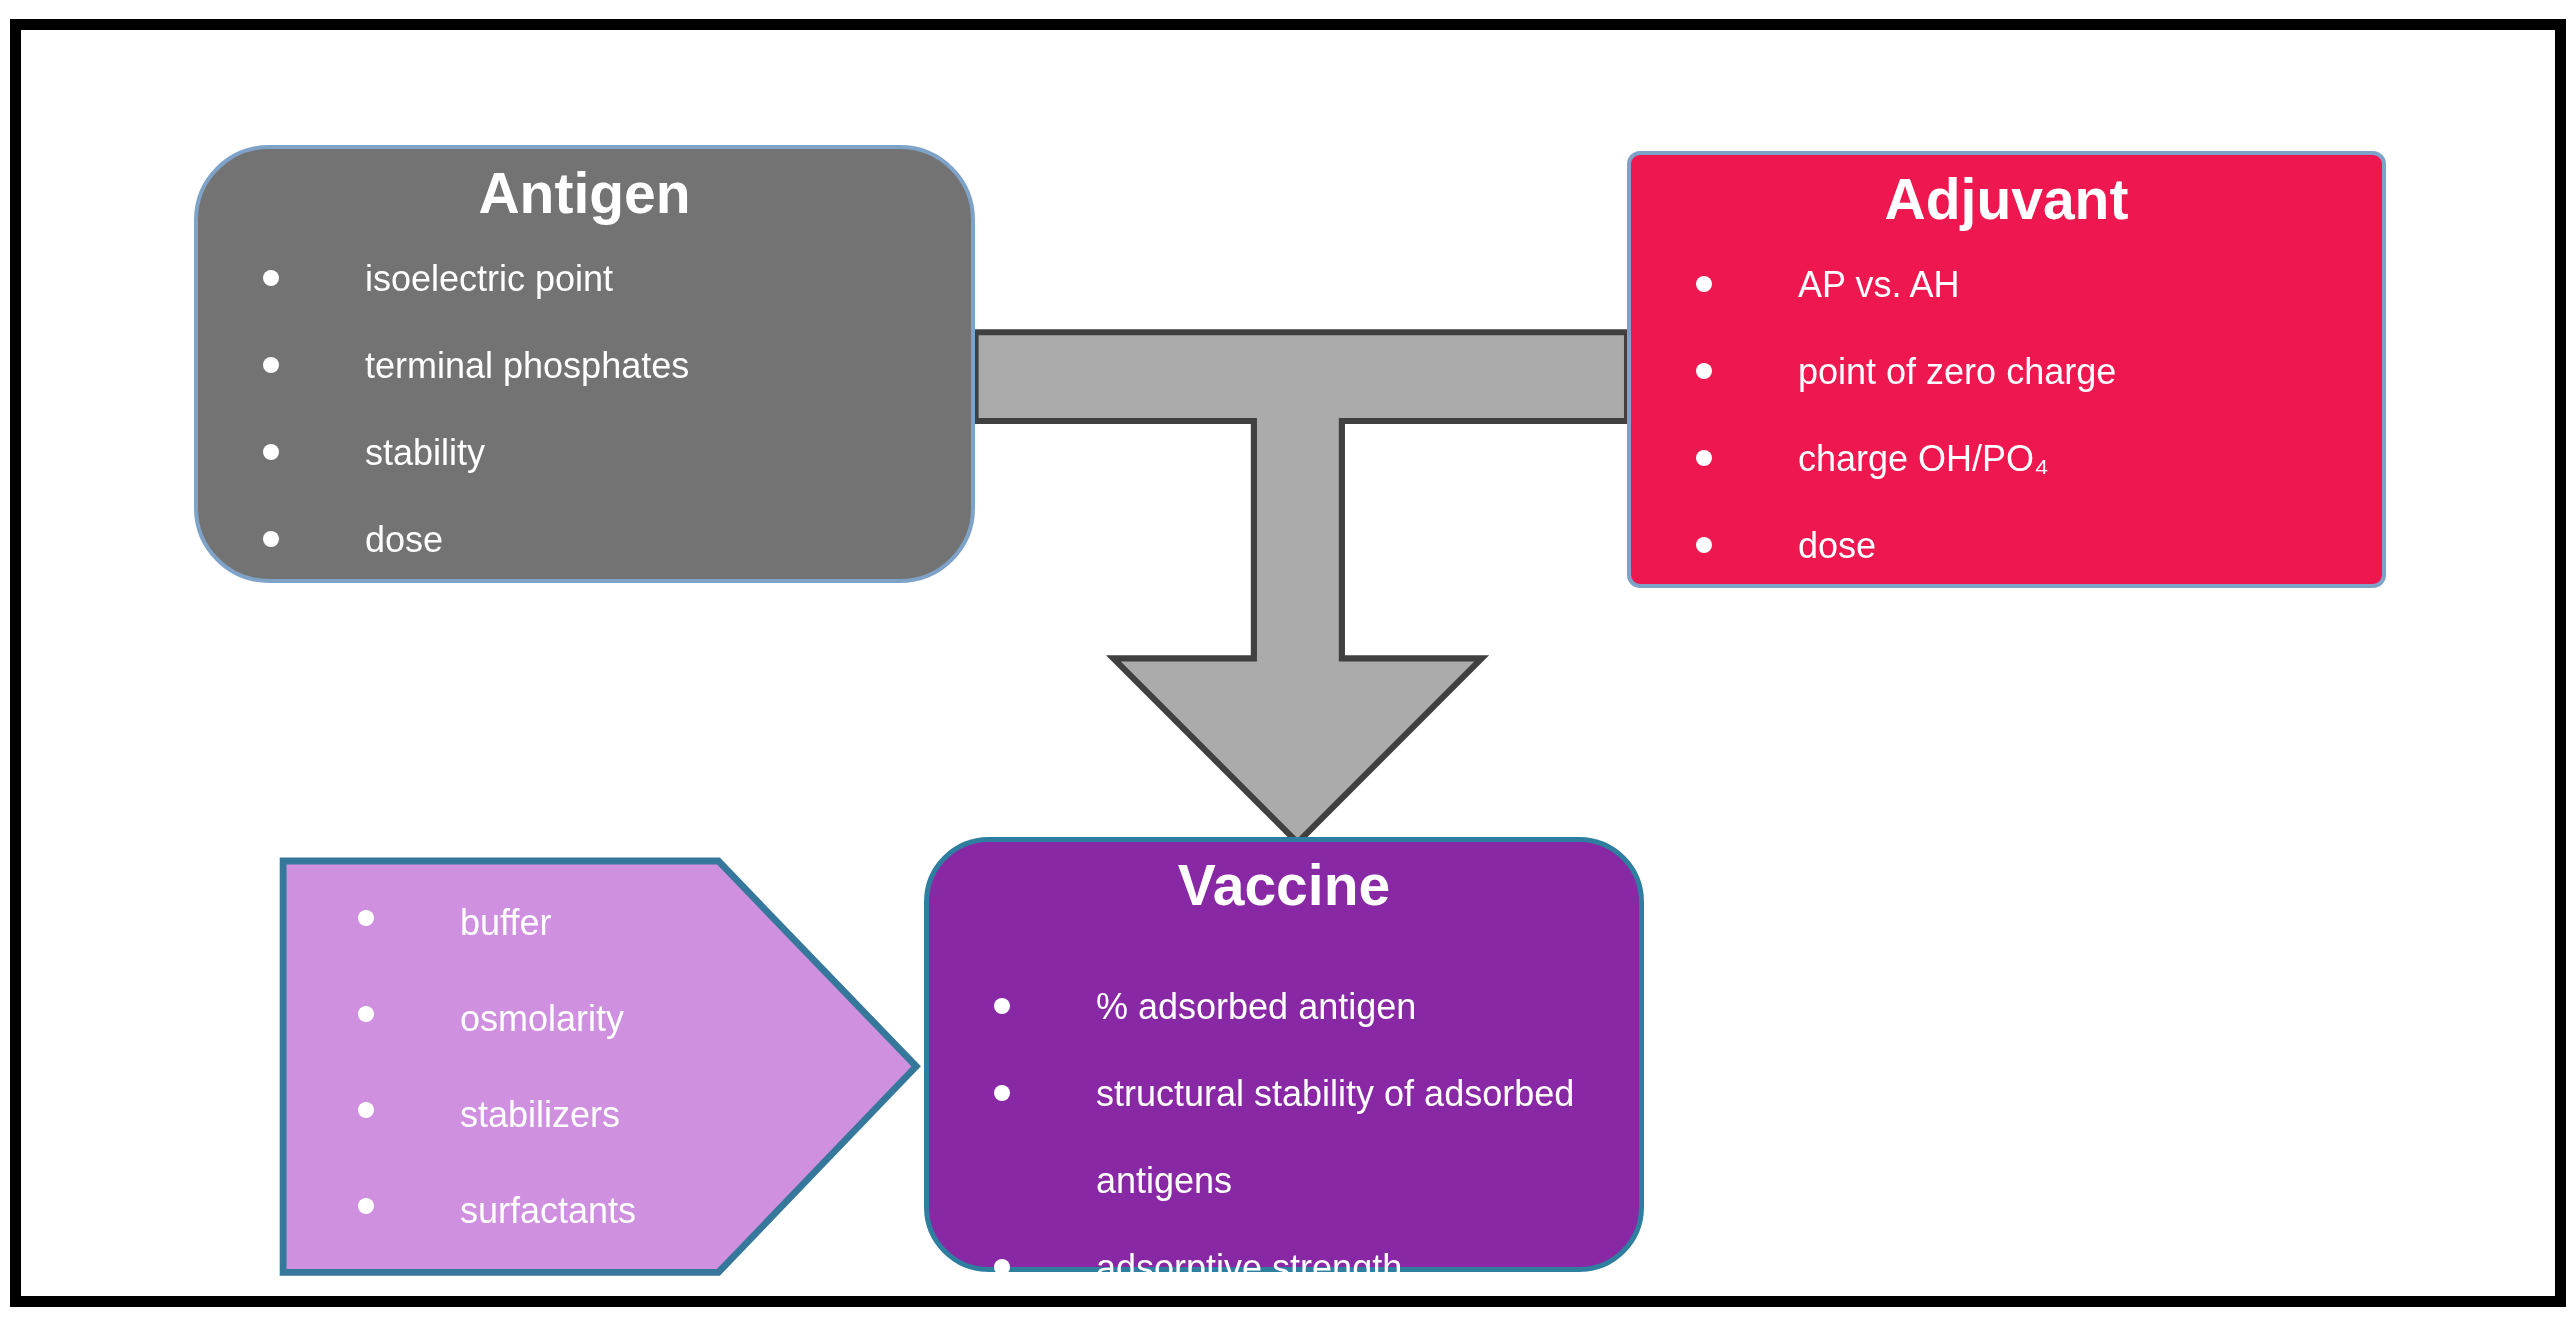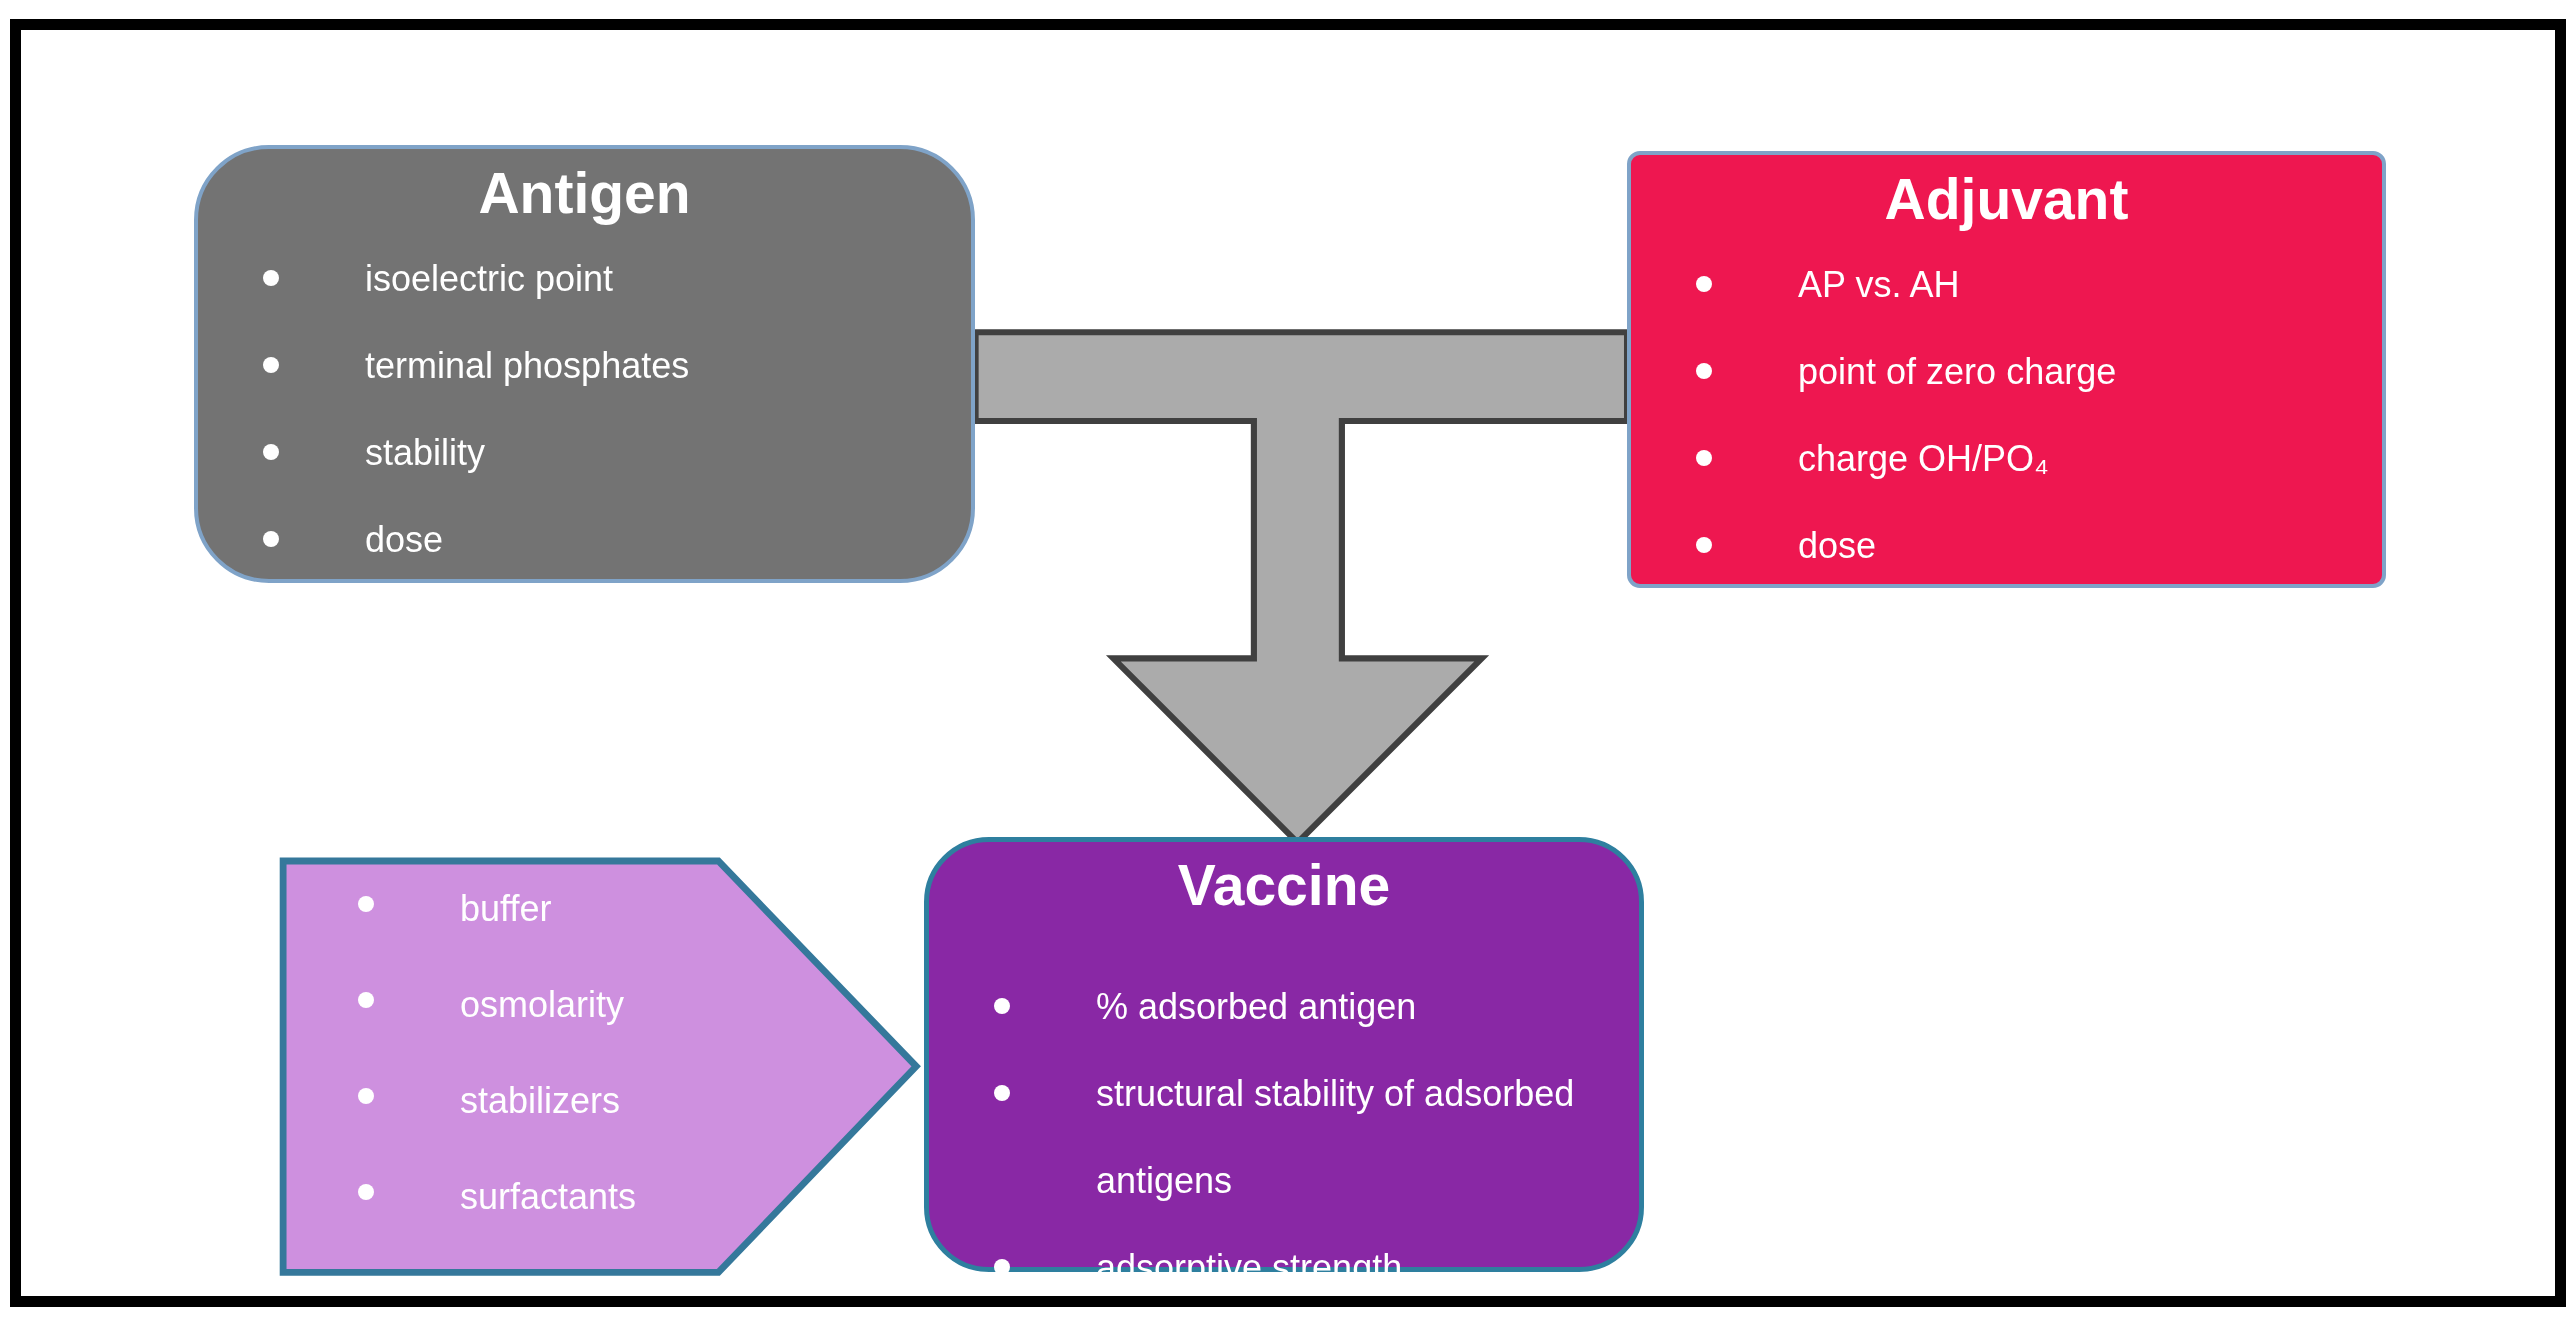--- a/index.html
+++ b/index.html
@@ -13,21 +13,21 @@
   .box{position:absolute;box-sizing:border-box;z-index:2;color:#ffffff;
        display:flex;flex-direction:column;}
   .box-antigen{left:194px;top:145px;width:781px;height:438px;background:#737373;
                border:4.1px solid #7FA3C8;border-radius:75px;padding-top:12.3px;}
   .box-adjuvant{left:1627px;top:151px;width:759px;height:437px;background:#EE1750;
                 border:4.1px solid #7FA3C8;border-radius:13px;padding-top:12.3px;}
   .box-vaccine{left:924px;top:837px;width:720px;height:435px;background:#8928A5;
                border:5.5px solid #2E7F9F;border-radius:65px;padding-top:11px;gap:36px;}
   .pentagon-content{position:absolute;left:283px;top:861px;width:491px;height:411px;
                     z-index:2;color:#ffffff;display:flex;flex-direction:column;
-                    }
+                    justify-content:center;}
   .box-title{text-align:center;font-size:57px;font-weight:bold;line-height:1.15;}
   .bullets{list-style:none;margin:8.2px 0 0 0;padding:0 20.5px 0 65px;}
   .bullets li{position:relative;padding-left:102px;font-size:36px;line-height:87px;}
   .bullets li::before{content:"";position:absolute;left:0;top:35px;width:16.4px;height:16.4px;
                       border-radius:50%;background:#ffffff;}
   .pentagon-content .bullets{margin:0;padding:0 13.6px 0 75px;}
   .pentagon-content .bullets li{line-height:96px;}
 </style>
 </head>
 <body>

